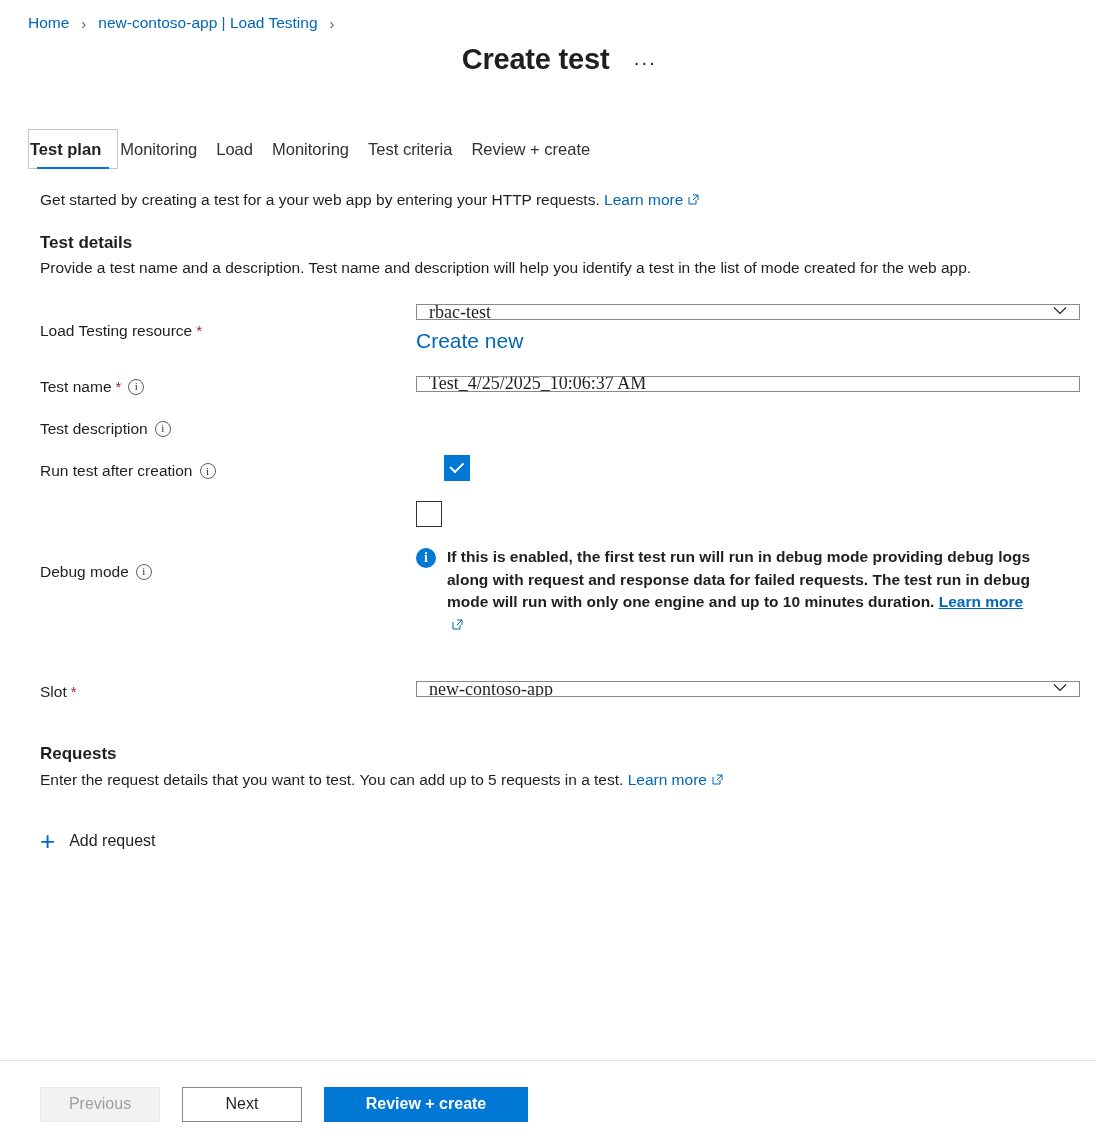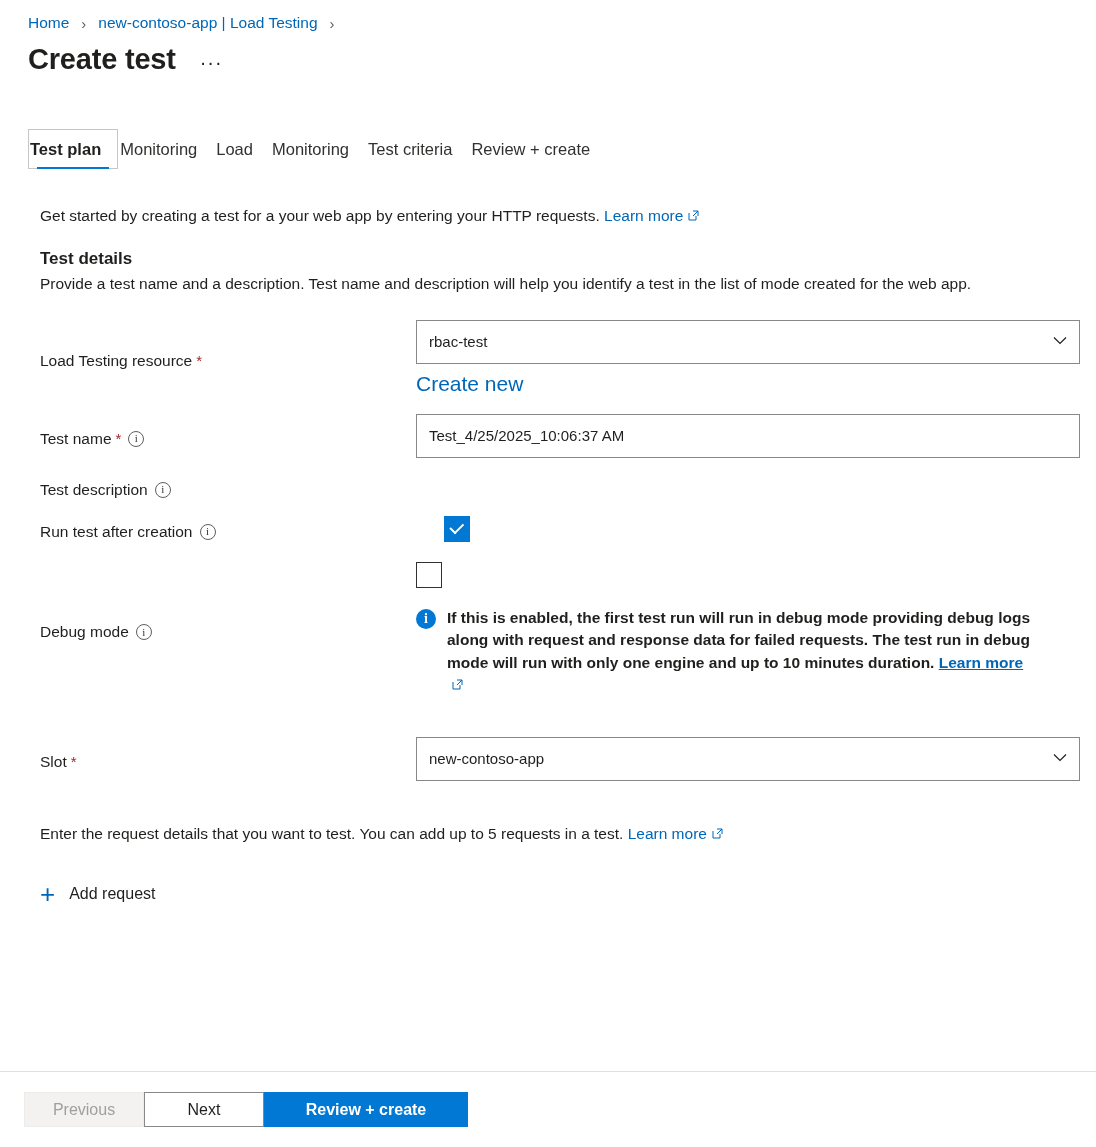--- a/index.html
+++ b/index.html
@@ -36,20 +36,21 @@
     margin: 0 10px;
     font-size: 15px;
   }
 
   
   .title-row {
     display: flex;
     align-items: center;
     padding: 10px 0 0 28px;
     gap: 18px;
+    justify-content: center;
   }
   .page-title {
     font-size: 29px;
     font-weight: 600;
     letter-spacing: -0.2px;
     color: #201f1e;
     margin: 0;
     line-height: 1.2;
   }
   .ellipsis-btn {
@@ -90,21 +91,21 @@
     left: 8px;
     right: 8px;
     bottom: -1px;
     height: 2px;
     background: #0078d4;
   }
 
   
   .content {
     padding: 0 28px;
-    margin-top: 36px;
+    margin-top: 20px;
   }
   .intro {
     font-size: 15.5px;
     color: #201f1e;
     margin: 0 0 0 12px;
     line-height: 1.45;
   }
   .section-head {
     font-size: 17px;
     font-weight: 600;
@@ -173,25 +174,25 @@
     line-height: 1;
     cursor: pointer;
     flex: none;
   }
   .field-control {
     flex: 0 0 664px;
     width: 664px;
   }
   .text-input, .select-input {
     width: 100%;
-    height: 44px;
+    height: 16px;
     border: 1px solid #8a8886;
     background: #fff;
-    font-size: 15px;
-    font-family: Liberation Sans, sans-serif;
+    font-size: 18px;
+    font-family: Liberation Serif, serif;
     color: #201f1e;
     padding: 0 12px;
     outline: none;
   }
   .text-input::placeholder { color: #767676; }
   .select-wrap {
     position: relative;
   }
   .select-input {
     appearance: none;
@@ -296,25 +297,26 @@
     color: #0067b8;
   }
   .add-request-label { color: #201f1e; }
 
   
   .footer {
     position: absolute;
     left: 0;
     right: 0;
     bottom: 0;
-    height: 76px;
+    height: 87px;
     border-top: 1px solid #e1dfdd;
     display: flex;
     align-items: center;
-    padding-left: 24px;
+    padding-left: 40px;
+    gap: 22px;
     background: #fff;
   }
   .btn {
     height: 35px;
     min-width: 120px;
     font-size: 16px;
     font-family: "Liberation Sans", sans-serif;
     border: 1px solid #8a8886;
     background: #fff;
     color: #201f1e;
@@ -455,20 +457,21 @@
                 <path d="M2 5 L8 11 L14 5" fill="none" stroke="#201f1e" stroke-width="1.2"></path>
               </svg>
           </span>
         </div>
       </div>
     </div>
 
   </div>
 
   <div class="requests">
+    <div class="requests-head">Requests</div>
     <p class="requests-desc">
       <span>Enter the request details that you want to test. You can add up to 5 requests in a test.</span>
       <a class="link">Learn more</a><span class="ext-icon"><svg width="11" height="11" viewBox="0 0 11 11">
             <path d="M1 3 L1 10 L8 10 L8 6" fill="none" stroke="#0067b8" stroke-width="1"></path>
             <path d="M5 1 L10 1 L10 6" fill="none" stroke="#0067b8" stroke-width="1"></path>
             <path d="M5 6 L10 1" fill="none" stroke="#0067b8" stroke-width="1"></path>
           </svg></span>
     </p>
     <div class="add-request">
       <span class="plus">+</span>

